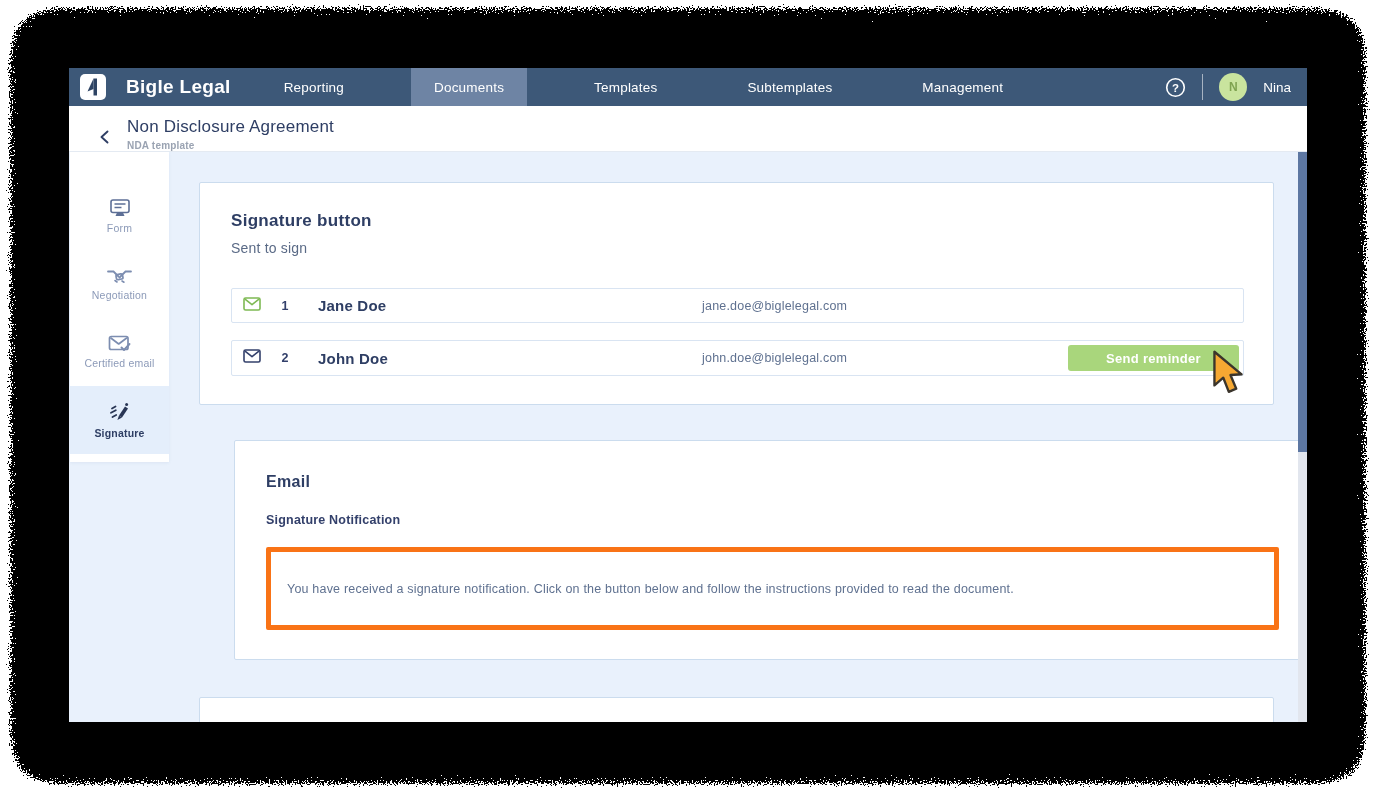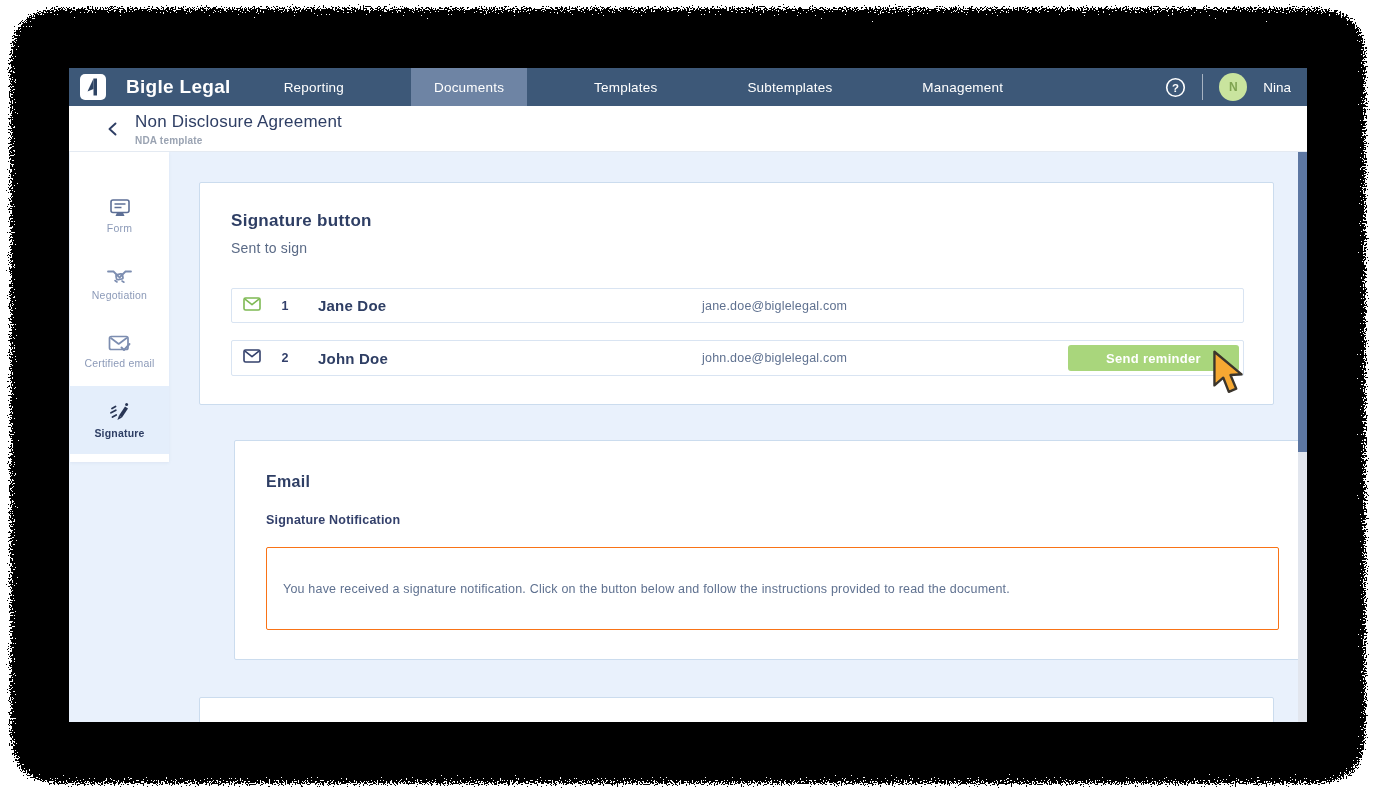--- a/index.html
+++ b/index.html
@@ -26,21 +26,21 @@
   .tab.active { background:#6e84a4; }
   .nav-right { margin-left:auto; display:flex; align-items:center; gap:16px; padding-right:16px; }
   .help-btn { width:22px; height:22px; display:flex; align-items:center; justify-content:center; }
   .nav-divider { width:1px; height:26px; background:rgba(255,255,255,.55); }
   .avatar { width:28px; height:28px; border-radius:50%; background:#c9e49e;
     color:#7fa350; font-size:12px; font-weight:700; display:flex; align-items:center; justify-content:center; }
   .user-name { color:#ffffff; font-size:13.5px; }
 
   
   .page-header { height:46px; background:#ffffff; border-bottom:1px solid #e4eaf2;
-    display:flex; align-items:center; padding-left:30px; }
+    display:flex; align-items:flex-end; padding-left:22px; }
   .back-btn { width:28px; height:28px; display:flex; align-items:center; justify-content:center; }
   .header-text { margin-left:8px; display:flex; flex-direction:column; }
   .page-title { color:#2e3e64; font-size:17px; font-weight:500; letter-spacing:.2px; }
   .page-subtitle { color:#9aa3b2; font-size:10px; font-weight:600; margin-top:3px; letter-spacing:.2px; }
 
   
   .content { position:relative; height:570px; background:#e9f1fc; overflow:hidden; }
 
   
   .sidebar { position:absolute; left:1px; top:0; width:99px; height:310px; background:#ffffff;
@@ -69,21 +69,21 @@
     font-weight:700; color:#33406b; }
   .signer-name { margin-left:26px; font-size:15px; font-weight:700; color:#2e3e64; letter-spacing:.2px; }
   .signer-email { position:absolute; left:470px; font-size:12.5px; color:#5f7190; letter-spacing:.2px; }
   .reminder-btn { position:absolute; right:4px; top:4px; width:171px; height:26px;
     background:#a9d67c; border:none; border-radius:3px; color:#ffffff; font-size:13px;
     font-weight:600; letter-spacing:.3px; font-family:inherit; cursor:pointer; }
 
   .email-title { color:#2e3e64; font-size:16px; font-weight:600; letter-spacing:.3px; padding:32px 0 0 31px; }
   .email-subhead { color:#33406b; font-size:12.5px; font-weight:700; padding:22px 0 0 31px; letter-spacing:.2px; }
   .notice-box { position:absolute; left:31px; top:106px; width:1013px; height:83px;
-    border:1px solid #f97316; border-radius:2px; background:#ffffff;
+    border:5px solid #f97316; border-radius:2px; background:#ffffff;
     display:flex; align-items:center; padding-left:16px; }
   .notice-text { font-size:12.5px; color:#5f7190; letter-spacing:.2px; }
 
   
   .scroll-track { position:absolute; left:1229px; top:300px; width:9px; height:270px; background:#e2e6ee; }
   .scroll-thumb { position:absolute; left:1229px; top:0; width:9px; height:300px; background:#5d77a2; }
 
   
   .cursor { position:absolute; left:1212px; top:350px; z-index:50; pointer-events:none; }
 </style>

